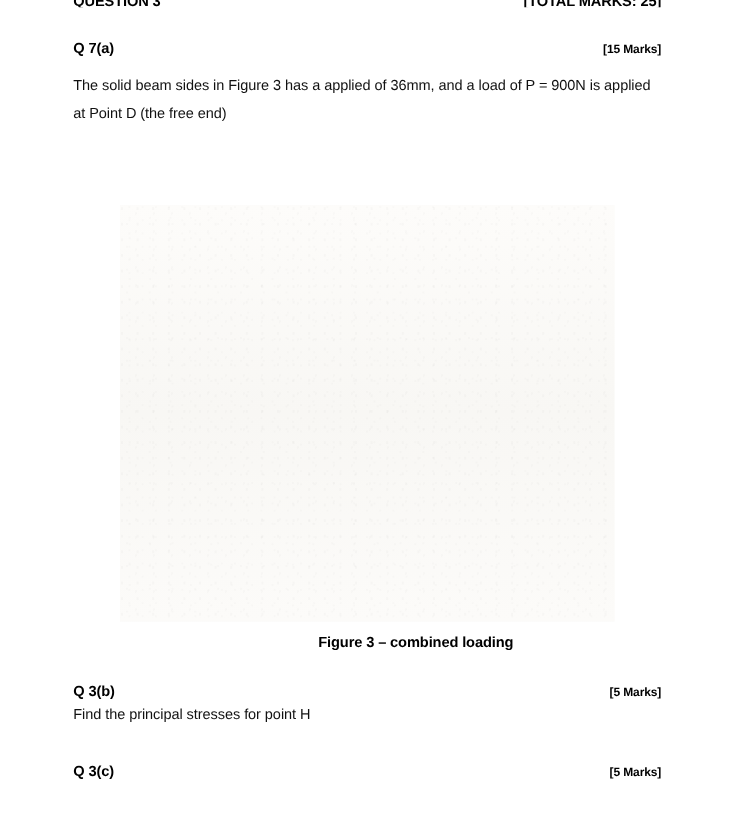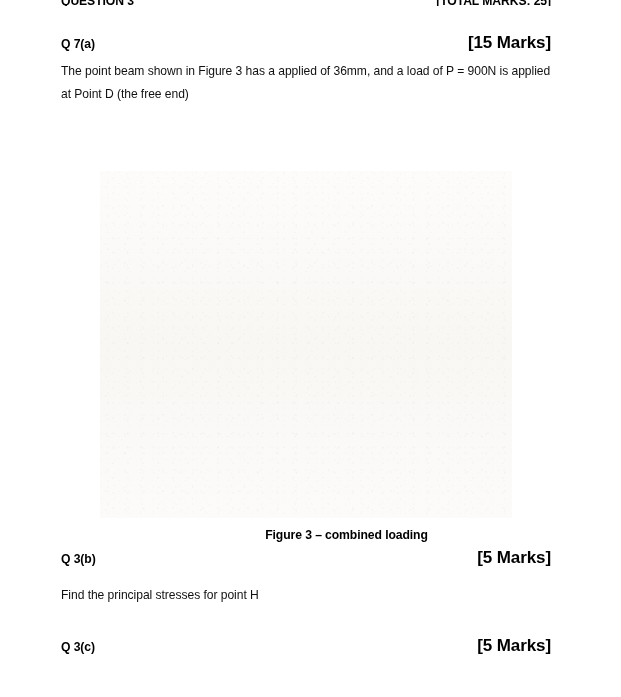--- a/index.html
+++ b/index.html
@@ -38,21 +38,21 @@
 
   
   .running-head {
     top: -6px;
     overflow: hidden;
     height: 12px;
   }
   .running-head span { display: block; }
 
   .q-head { font-weight: bold; font-size: 12.2px; letter-spacing: -0.1px; }
-  .marks  { font-weight: bold; font-size: 17px; letter-spacing: -0.1px; }
+  .marks  { font-weight: bold; font-size: 10px; letter-spacing: -0.1px; }
 
   .para {
     position: absolute;
     left: 61px;
     width: 490px;
     font-size: 12.1px;
     line-height: 23px;
     letter-spacing: -0.05px;
     color: #111;
   }
@@ -106,21 +106,21 @@
     <span>QUESTION 3</span>
     <span>[TOTAL MARKS: 25]</span>
   </div>
 
   <div class="hdr-row" style="top:33px;">
     <span class="q-head">Q 7(a)</span>
     <span class="marks">[15 Marks]</span>
   </div>
 
   <div class="para" style="top:60px;">
-    <span><span>The point beam shown in </span><span class="bold-inline">Figure 3</span><span> has a applied of 36mm, and a load of P = 900N</span></span>
+    <span><span>The solid beam sides in </span><span class="bold-inline">Figure 3</span><span> has a applied of 36mm, and a load of P = 900N</span></span>
     <span>is applied at Point D (the free end)</span>
   </div>
 
 
   <div id="figure-box">
     <div class="paper-noise"></div>
 
     <svg width="412" height="347" viewBox="0 0 412 347" xmlns="http://www.w3.org/2000/svg">
       <defs>
         <linearGradient id="beamVert" x1="0" y1="0" x2="1" y2="0">
@@ -247,21 +247,21 @@
         <text x="27" y="122" font-size="17">300 mm</text>
         <text x="10" y="202" font-size="17">120 mm</text>
         <text x="214" y="97" font-size="17">540 mm</text>
         <text x="199" y="143" font-size="17">36 mm</text>
       </g>
     </svg>
   </div>
 
   <div class="fig-caption" style="top:528px;">Figure 3 – combined loading</div>
 
-  <div class="hdr-row" style="top:548px;">
+  <div class="hdr-row" style="top:569px;">
     <span class="q-head">Q 3(b)</span>
     <span class="marks">[5 Marks]</span>
   </div>
   <div class="para" style="top:584px;">
     <span>Find the principal stresses for point H</span>
   </div>
 
   <div class="hdr-row" style="top:618px;margin-top:18px;">
     <span class="q-head">Q 3(c)</span>
     <span class="marks">[5 Marks]</span>

